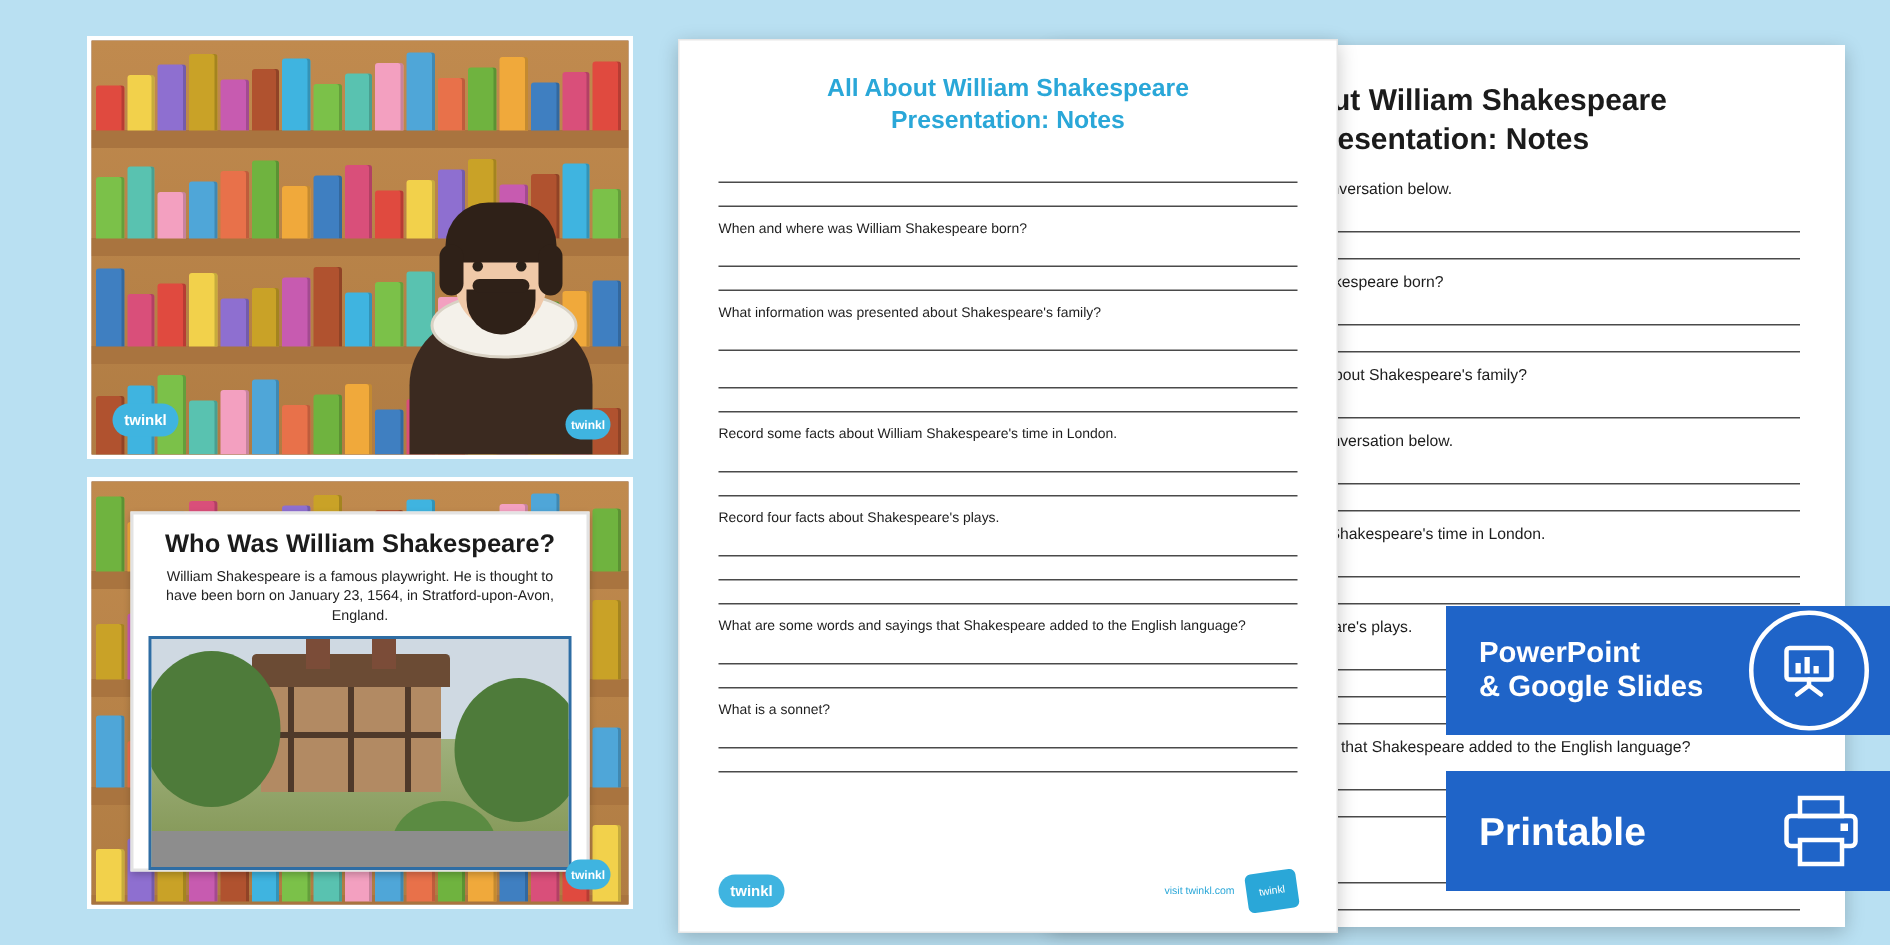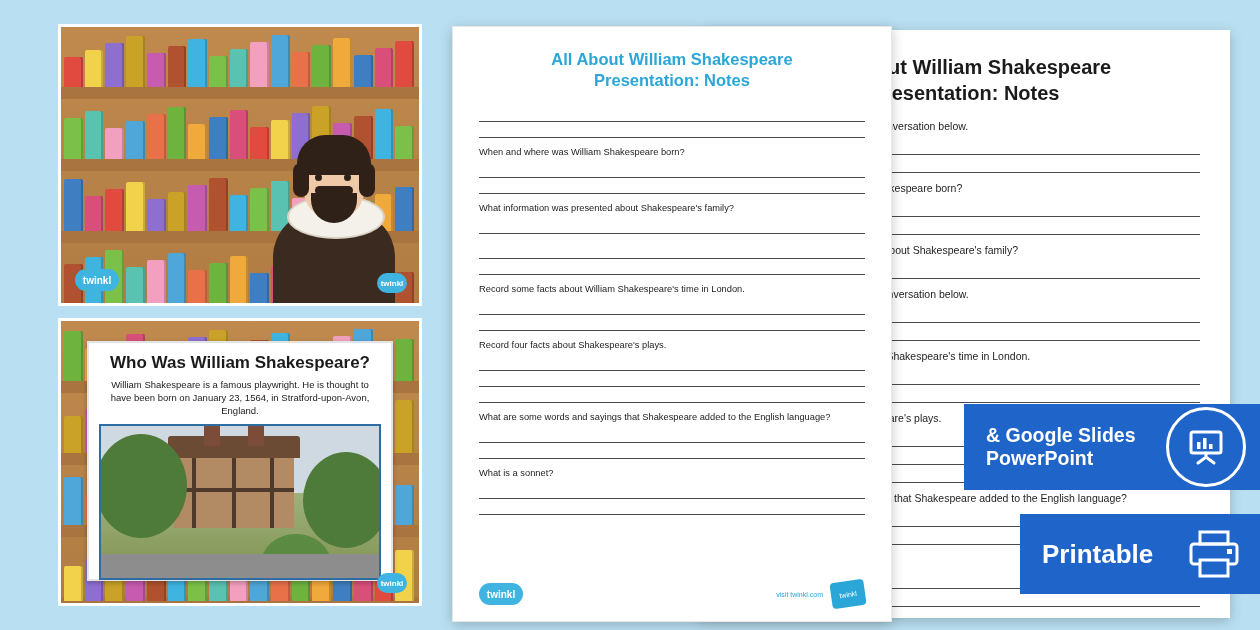--- a/index.html
+++ b/index.html
@@ -312,21 +312,21 @@
     width: 296px;
     height: 86px;
     padding-left: 22px;
     font-size: 19.5px;
     font-weight: bold;
     line-height: 1.18;
   }
   #badge-print {
     right: 0;
     top: 514px;
-    width: 240px;
+    width: 296px;
     height: 80px;
     padding-left: 22px;
     font-size: 26px;
     font-weight: bold;
   }
   .badge-circle {
     position: absolute;
     right: 14px; top: 50%;
     transform: translateY(-50%);
     width: 74px; height: 74px;
@@ -639,22 +639,22 @@
     <div class="twinkl small" style="position:relative; left:0; bottom:0;">twinkl</div>
     <div style="display:flex; align-items:center; gap:8px;">
       <span class="footer-url">visit twinkl.com</span>
       <span class="footer-badge">twinkl</span>
     </div>
   </div>
 </div>
 
 <div class="badge" id="badge-ppt">
   <div>
+    <div>PowerPoint</div>
     <div>&amp; Google Slides</div>
-    <div>PowerPoint</div>
   </div>
   <div class="badge-circle">
     <svg width="42" height="42" viewBox="0 0 42 42" aria-hidden="true">
       <rect x="6" y="6" width="30" height="21" rx="2" fill="none" stroke="#ffffff" stroke-width="3"></rect>
       <rect x="12" y="16" width="3.5" height="7" fill="#ffffff"></rect>
       <rect x="18" y="12" width="3.5" height="11" fill="#ffffff"></rect>
       <rect x="24" y="18" width="3.5" height="5" fill="#ffffff"></rect>
       <path d="M21 27 L21 31 M13 37 L21 31 L29 37" stroke="#ffffff" stroke-width="3" fill="none" stroke-linecap="round"></path>
     </svg>
   </div>

